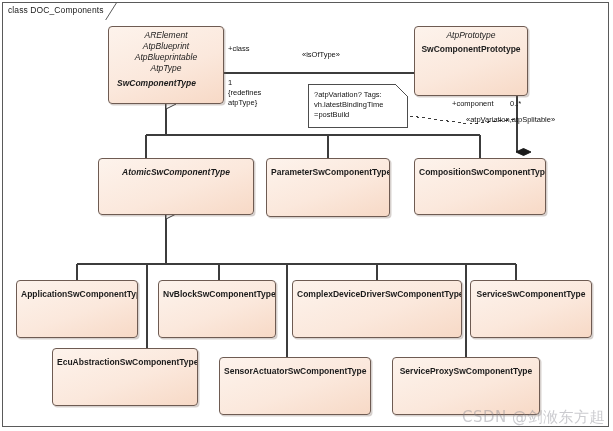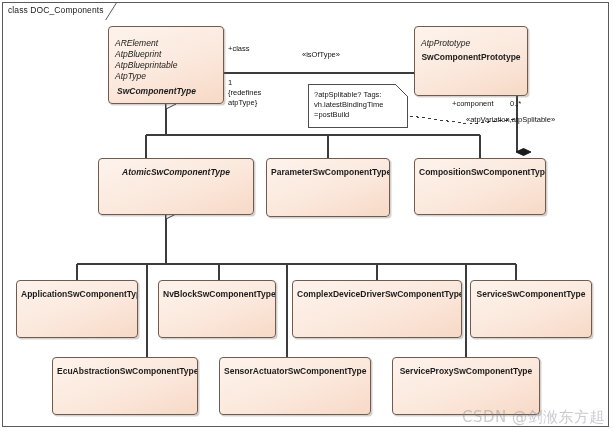--- a/index.html
+++ b/index.html
@@ -68,27 +68,26 @@
     box-sizing: border-box;
     border: 1px solid #6e5b52;
     border-radius: 4px;
     background: linear-gradient(160deg, #fdf3ec 0%, #fbe8dc 55%, #f7d9c6 100%);
     box-shadow: 1.5px 1.5px 0 rgba(120,100,90,0.30);
     font-size: 8.5px;
     color: #1b1b1b;
     overflow: hidden;
   }
   .uml-stereos {
-    text-align: left;
+    text-align: center;
     padding: 3px 6px 0 6px;
     line-height: 11px;
     font-style: italic;
     font-size: 8.5px;
     color: #1b1b1b;
-    margin-top: 8px;
   }
   .uml-stereo-line { display: block; white-space: nowrap; }
   .uml-name {
     padding: 4px 6px 0 8px;
     font-weight: bold;
     font-size: 8.5px;
     white-space: nowrap;
   }
   .uml-name.abstract { font-style: italic; }
   .uml-name.center {
@@ -231,33 +230,33 @@
   </div>
 
   <div class="uml-class" style="left:292px; top:280px; width:170px; height:58px;">
     <div class="uml-name center">ComplexDeviceDriverSwComponentType</div>
   </div>
 
   <div class="uml-class" style="left:470px; top:280px; width:122px; height:58px;">
     <div class="uml-name center">ServiceSwComponentType</div>
   </div>
 
-  <div class="uml-class" style="left:52px; top:357px; width:146px; height:58px;">
+  <div class="uml-class" style="left:52px; top:348px; width:146px; height:58px;">
     <div class="uml-name center">EcuAbstractionSwComponentType</div>
   </div>
 
   <div class="uml-class" style="left:219px; top:357px; width:152px; height:58px;">
     <div class="uml-name center">SensorActuatorSwComponentType</div>
   </div>
 
   <div class="uml-class" style="left:392px; top:357px; width:148px; height:58px;">
     <div class="uml-name center">ServiceProxySwComponentType</div>
   </div>
 
-  <div class="uml-note" style="left:308px; top:84px; width:100px; height:44px;">?atpSplitable? Tags:
+  <div class="uml-note" style="left:308px; top:84px; width:100px; height:44px;">?atpVariation? Tags:
 vh.latestBindingTime
 =postBuild</div>
   <svg class="note-fold" style="position:absolute; left:395px; top:84px; width:14px; height:14px;" viewBox="0 0 14 14">
     <path d="M 0 0 L 13 13 L 13 0 Z" fill="#ffffff" stroke="none"></path>
     <path d="M 0 0 L 13 13" stroke="#4d4d4d" stroke-width="1" fill="none"></path>
   </svg>
 
   <div class="edge-label" style="left:228px; top:44px;">+class</div>
   <div class="edge-label" style="left:228px; top:78px;">1</div>
   <div class="edge-label" style="left:228px; top:88px;">{redefines

